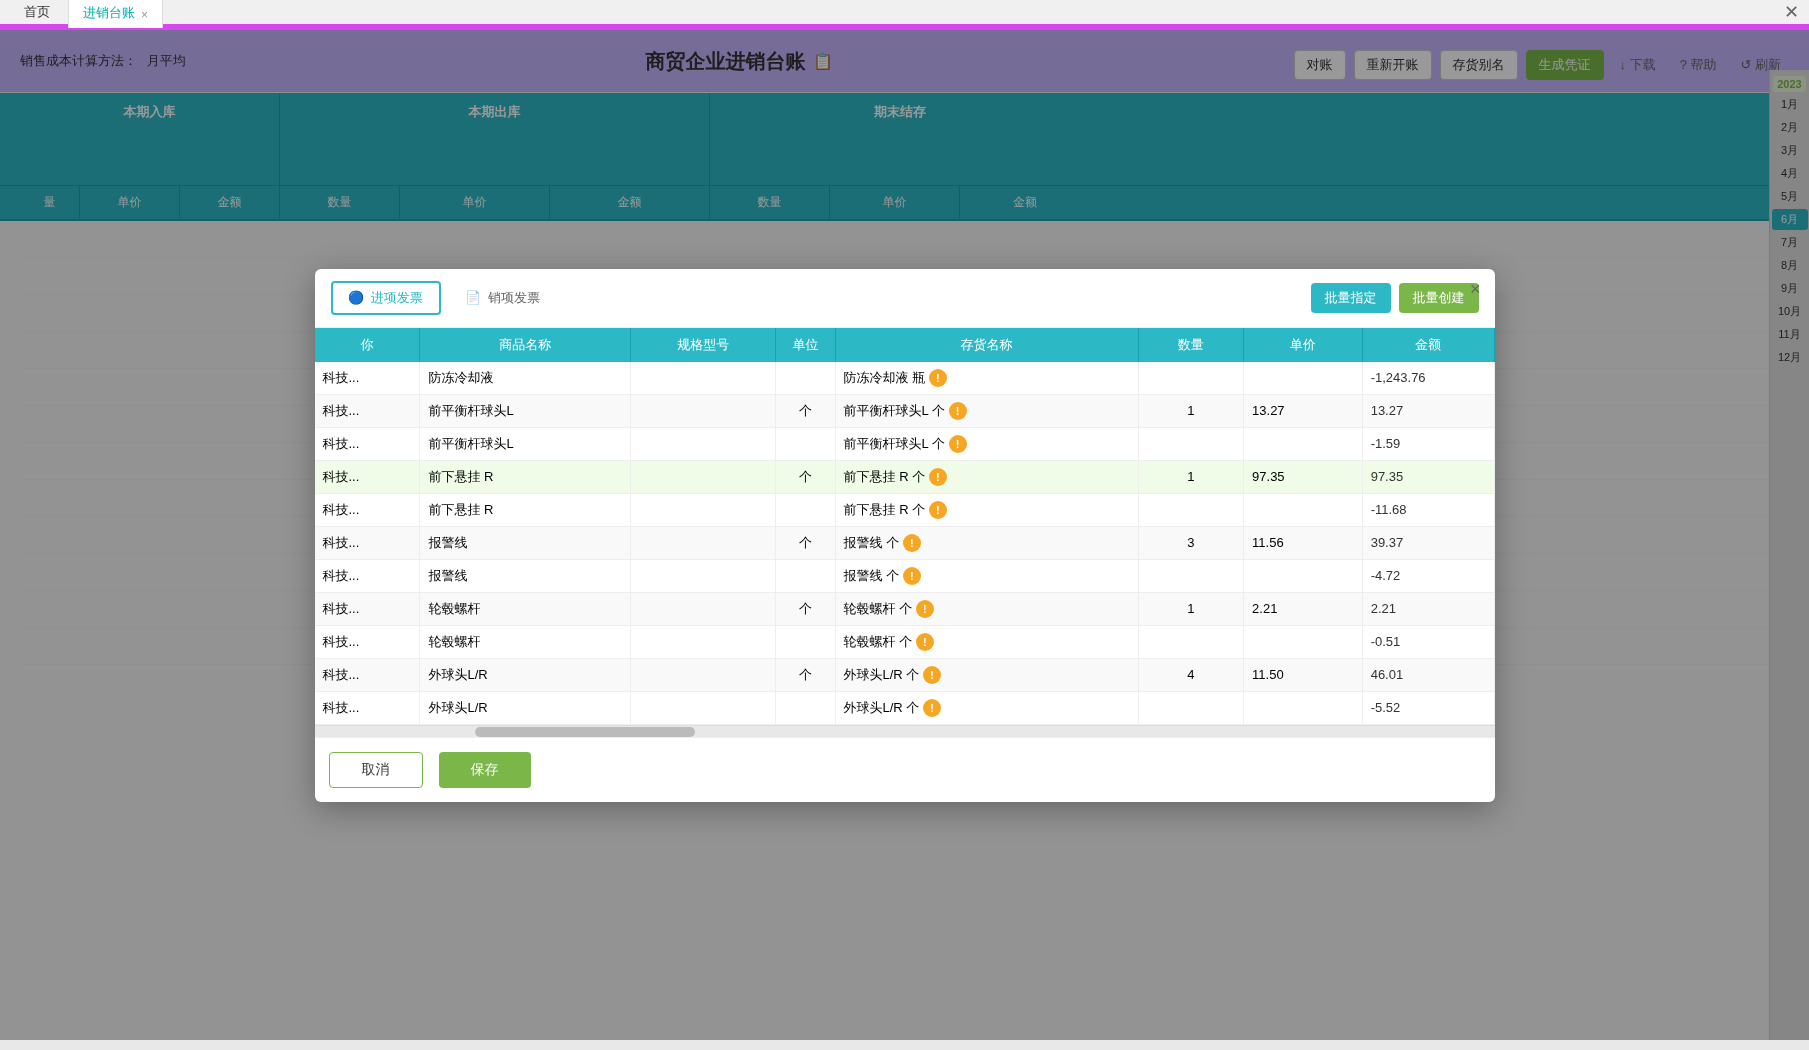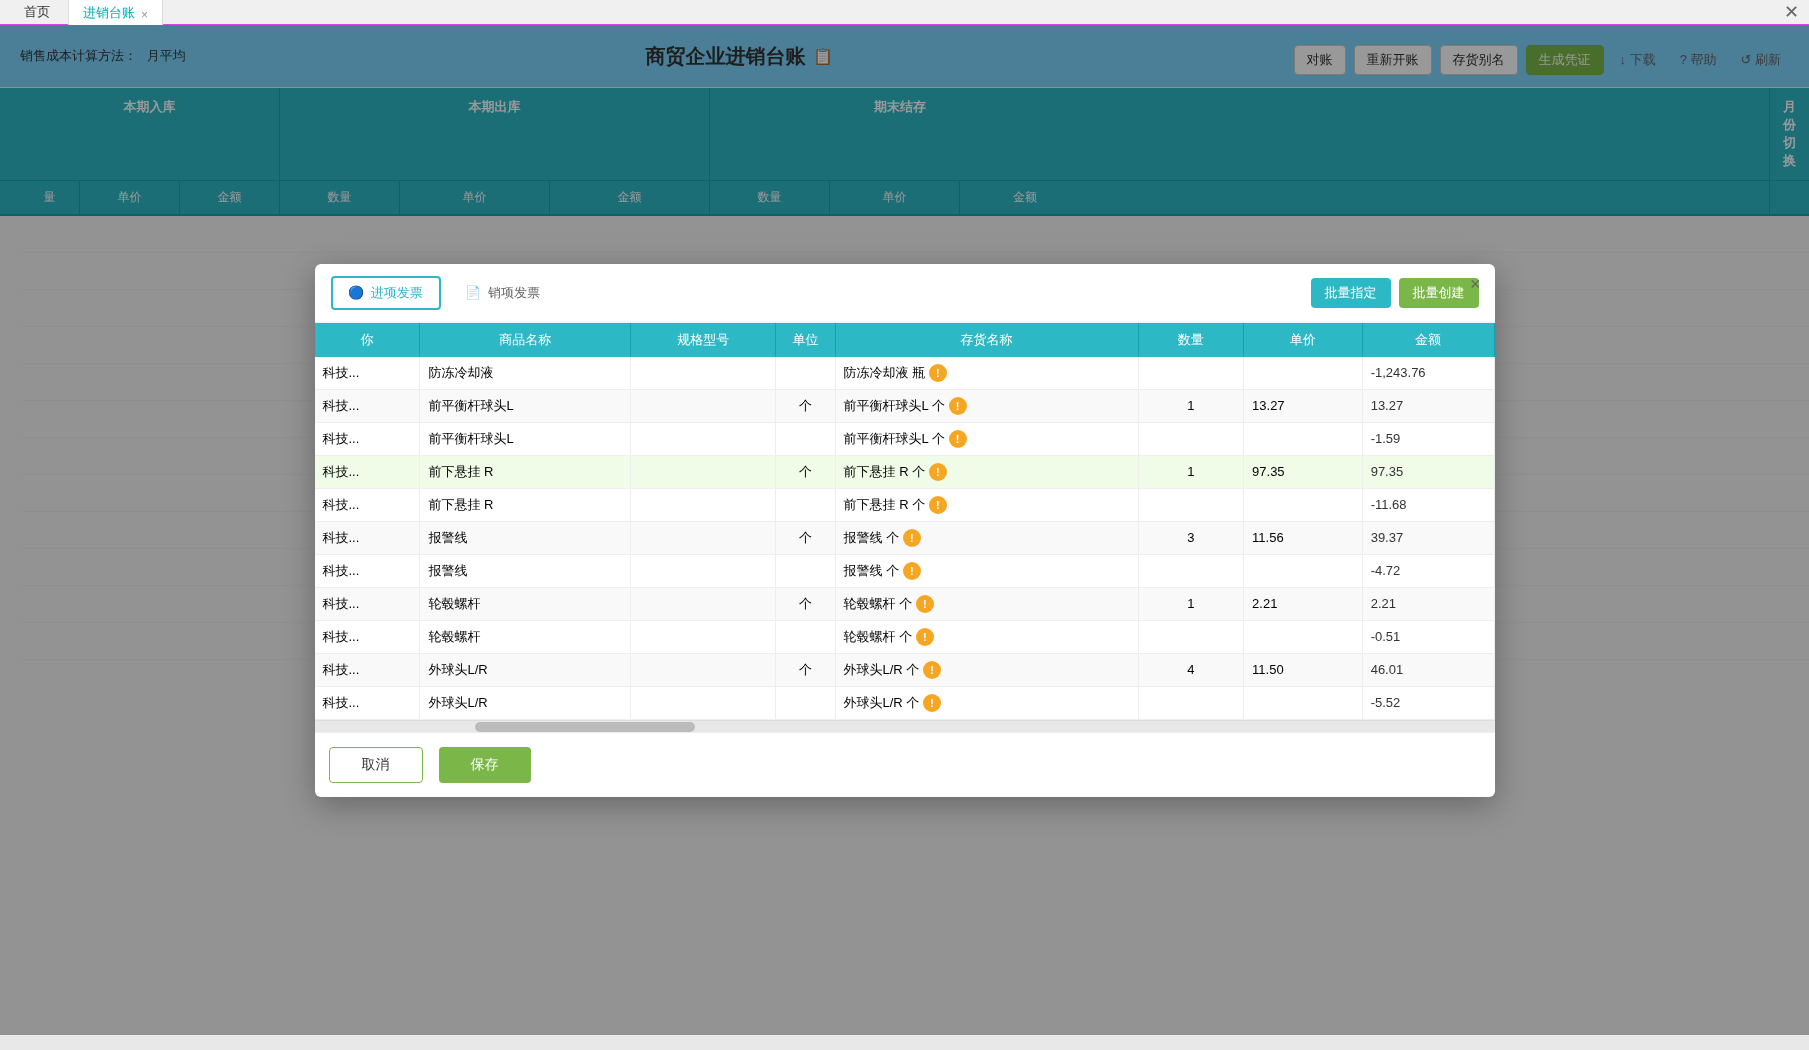--- a/index.html
+++ b/index.html
@@ -1,21 +1,21 @@
 <!DOCTYPE html>
 <html><head>
   <meta charset="utf-8">
   <style>
     * { box-sizing: border-box; margin: 0; padding: 0; }
     body { font-family: 'Microsoft YaHei', Arial, sans-serif; font-size: 13px; background: #e8e8e8; overflow: hidden; width: 1809px; height: 1050px; }
 
     
     .top-bar {
       display: flex; align-items: center;
-      background: #f0f0f0; border-bottom: 1px solid #d946ef;
+      background: #f0f0f0; border-bottom: 6px solid #d946ef;
       height: 24px; padding: 12px 10px; gap: 4px;
     }
     .tab-home {
       padding: 6px 14px; cursor: pointer; font-size: 13px; color: #333;
       border: none; background: transparent;
     }
     .tab-active {
       background: white; border: 1px solid #ddd; border-bottom: none;
       border-radius: 4px 4px 0 0; padding: 6px 14px; font-size: 13px; color: #00b0b0;
       display: flex; align-items: flex-end; gap: 6px;
@@ -26,21 +26,21 @@
     }
 
     
     .main-area {
       background: #f5f5f5; width: 100%; position: relative;
     }
 
     
     .header-toolbar {
       display: flex; align-items: center; padding: 12px 20px;
-      background: #7dd3fc; border-bottom: 1px solid #eee;
+      background: #c4b5fd; border-bottom: 1px solid #eee;
     }
     .cost-method { font-size: 13px; color: #333; }
     .page-title {
       flex: 1; text-align: center; font-size: 20px; font-weight: bold; color: #333;
       display: flex; align-items: center; justify-content: center; gap: 8px;
     }
     .title-icon { color: #666; font-size: 16px; }
     .toolbar-buttons { display: flex; gap: 8px; align-items: center; margin-top: 8px; }
     .btn-outline {
       border: 1px solid #ccc; background: white; padding: 5px 12px;
@@ -228,20 +228,35 @@
     <div style="height:37px; border-bottom:1px solid #eee;"></div>
     <div style="height:37px; border-bottom:1px solid #eee;"></div>
     <div style="height:37px; border-bottom:1px solid #eee;"></div>
     <div style="height:37px; border-bottom:1px solid #eee;"></div>
     <div style="height:37px; border-bottom:1px solid #eee;"></div>
     <div style="height:37px; border-bottom:1px solid #eee;"></div>
     <div style="height:37px; border-bottom:1px solid #eee;"></div>
     <div style="height:37px; border-bottom:1px solid #eee;"></div>
   </div>
 
+  <div class="side-calendar">
+    <div class="cal-year">2023</div>
+    <div class="cal-month-btn">1月</div>
+    <div class="cal-month-btn">2月</div>
+    <div class="cal-month-btn">3月</div>
+    <div class="cal-month-btn">4月</div>
+    <div class="cal-month-btn">5月</div>
+    <div class="cal-month-btn cal-month-active">6月</div>
+    <div class="cal-month-btn">7月</div>
+    <div class="cal-month-btn">8月</div>
+    <div class="cal-month-btn">9月</div>
+    <div class="cal-month-btn">10月</div>
+    <div class="cal-month-btn">11月</div>
+    <div class="cal-month-btn">12月</div>
+  </div>
 
   <div class="modal-overlay">
     <div class="modal">
 
       <div class="modal-header">
         <button class="tab-btn tab-btn-active">
           <span>🔵</span>
           <span>进项发票</span>
         </button>
         <button class="tab-btn tab-btn-inactive">

